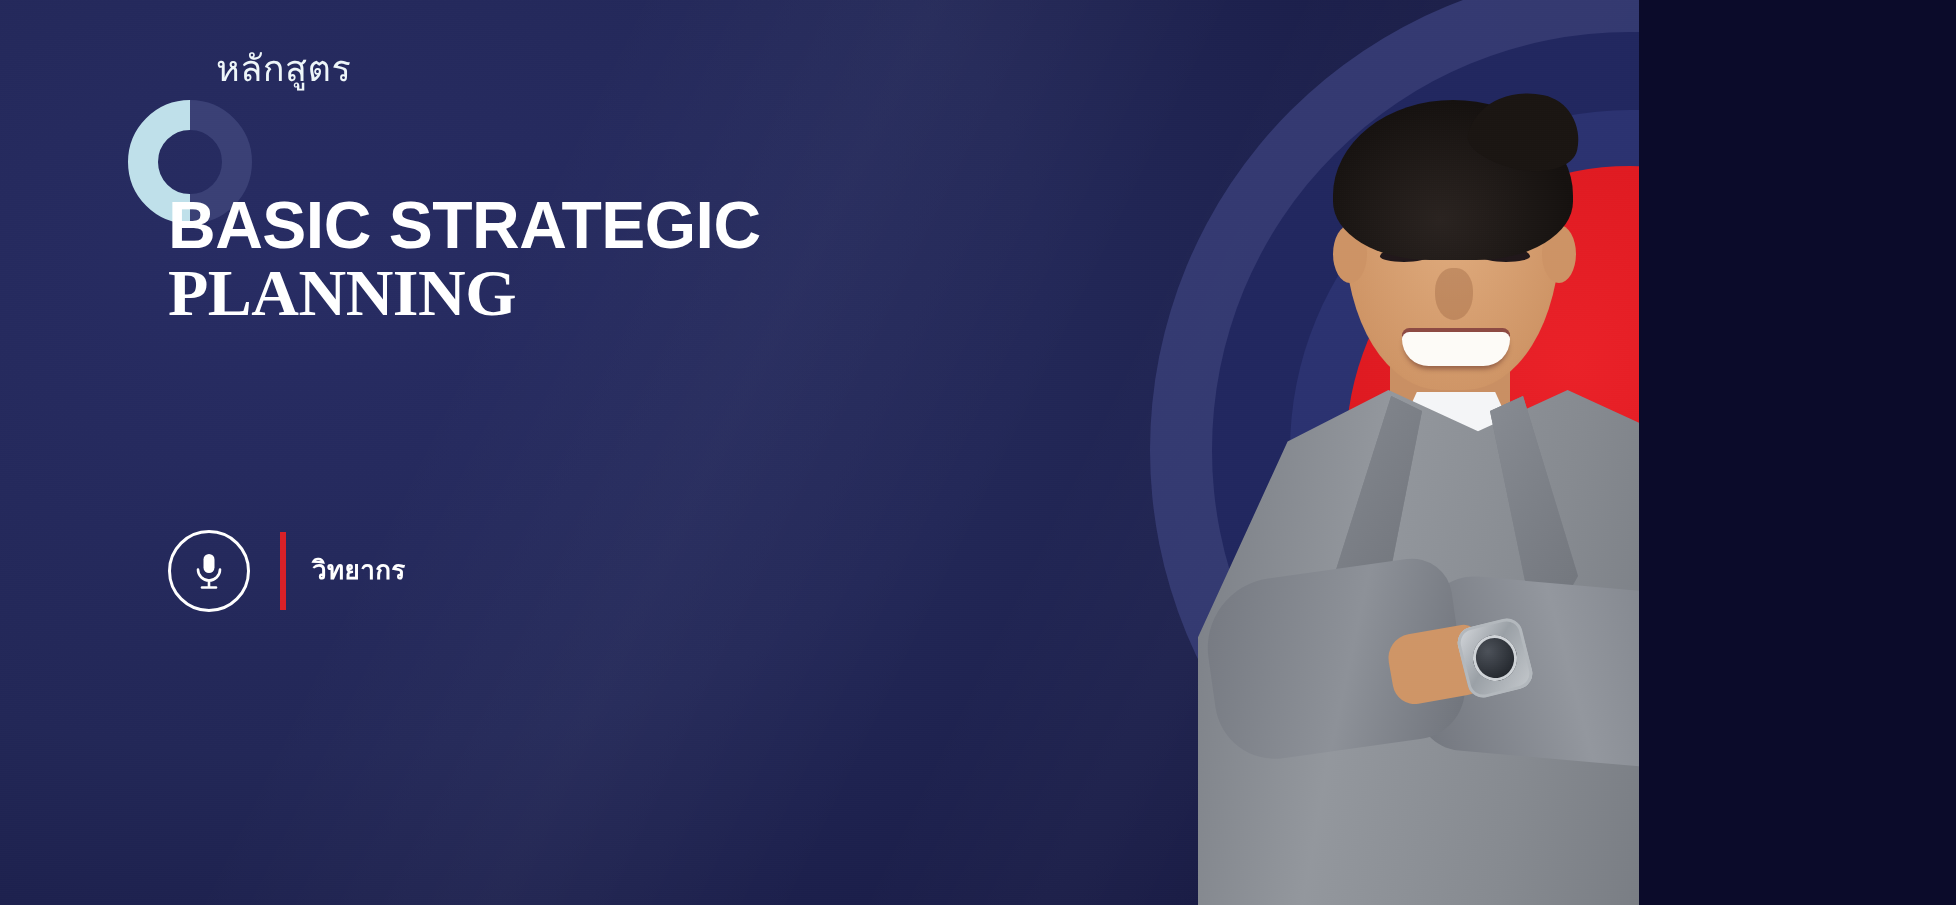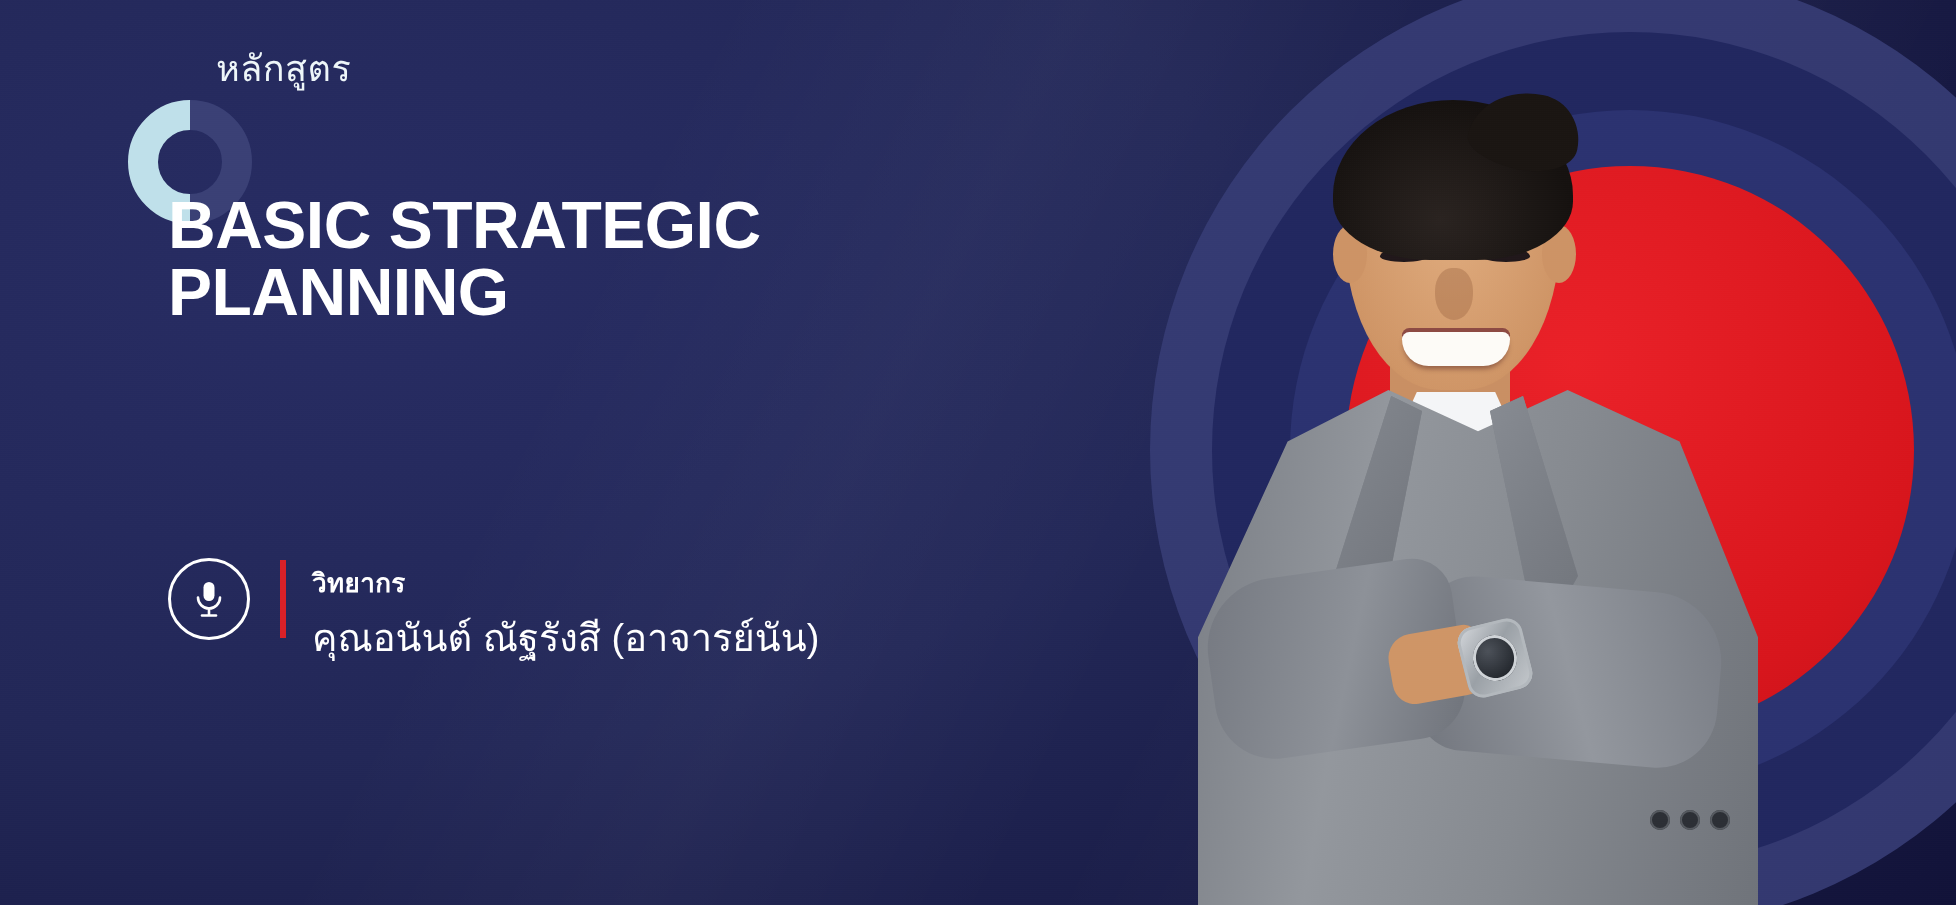--- a/index.html
+++ b/index.html
@@ -2,21 +2,21 @@
 <html><head>
 <meta charset="utf-8">
 <style>
   html, body {
     margin: 0;
     padding: 0;
     background: #0b0b2a;
   }
   .banner {
     position: relative;
-    width: 1956px;
+    width: 1639px;
     height: 905px;
     overflow: hidden;
     font-family: "Liberation Sans", "DejaVu Sans", sans-serif;
     background:
       radial-gradient(120% 140% at 18% 30%, #272c63 0%, #222757 38%, #191c47 62%, #12133a 82%, #0c0c2c 100%),
       linear-gradient(120deg, #242a62 0%, #1b1f4d 45%, #101036 78%, #0a0a28 100%);
   }
   
   .sheen {
     position: absolute;
@@ -293,21 +293,21 @@
     position: absolute;
     left: 0;
     top: 192px;
     width: 860px;
     font-size: 66px;
     line-height: 1.02;
     font-weight: 700;
     color: #ffffff;
     letter-spacing: -0.5px;
   }
-  .title .l2 { display: block; }
+  .title .l2 { display: block; font-family: Liberation Serif, serif; }
 
   .subtitle {
     position: absolute;
     left: 0;
     top: 400px;
     font-size: 52px;
     font-weight: 700;
     color: #ffffff;
     white-space: nowrap;
   }
@@ -330,21 +330,21 @@
     flex: 0 0 auto;
   }
   .mic-circle svg { display: block; }
   .red-bar {
     width: 6px;
     height: 78px;
     background: #d92027;
     margin: 0 26px 0 30px;
     flex: 0 0 auto;
   }
-  .speaker-text { display: flex; flex-direction: column; justify-content: center; margin-top: 32px; }
+  .speaker-text { display: flex; flex-direction: row; justify-content: center; }
   .speaker-role {
     font-size: 26px;
     font-weight: 700;
     color: #ffffff;
     letter-spacing: .4px;
     margin-bottom: 4px;
   }
   .speaker-name {
     font-size: 38px;
     font-weight: 400;
@@ -414,20 +414,19 @@
         <svg width="40" height="44" viewBox="0 0 40 44" fill="none" aria-hidden="true">
           <rect x="14.5" y="5" width="11" height="19" rx="5.5" fill="#ffffff"></rect>
           <path d="M9 20.5a11 11 0 0 0 22 0" stroke="#ffffff" stroke-width="2.6" fill="none" stroke-linecap="round"></path>
           <line x1="20" y1="31.5" x2="20" y2="37.5" stroke="#ffffff" stroke-width="2.6" stroke-linecap="round"></line>
           <line x1="13" y1="38.5" x2="27" y2="38.5" stroke="#ffffff" stroke-width="2.6" stroke-linecap="round"></line>
         </svg>
       </div>
       <div class="red-bar"></div>
       <div class="speaker-text">
         <div class="speaker-role">วิทยากร</div>
-        <div class="speaker-name">คุณอนันต์  ณัฐรังสี (อาจารย์นัน)</div>
       </div>
     </div>
 
   </div>
 
   <div class="noise"></div>
 </div>
 
 </body></html>

